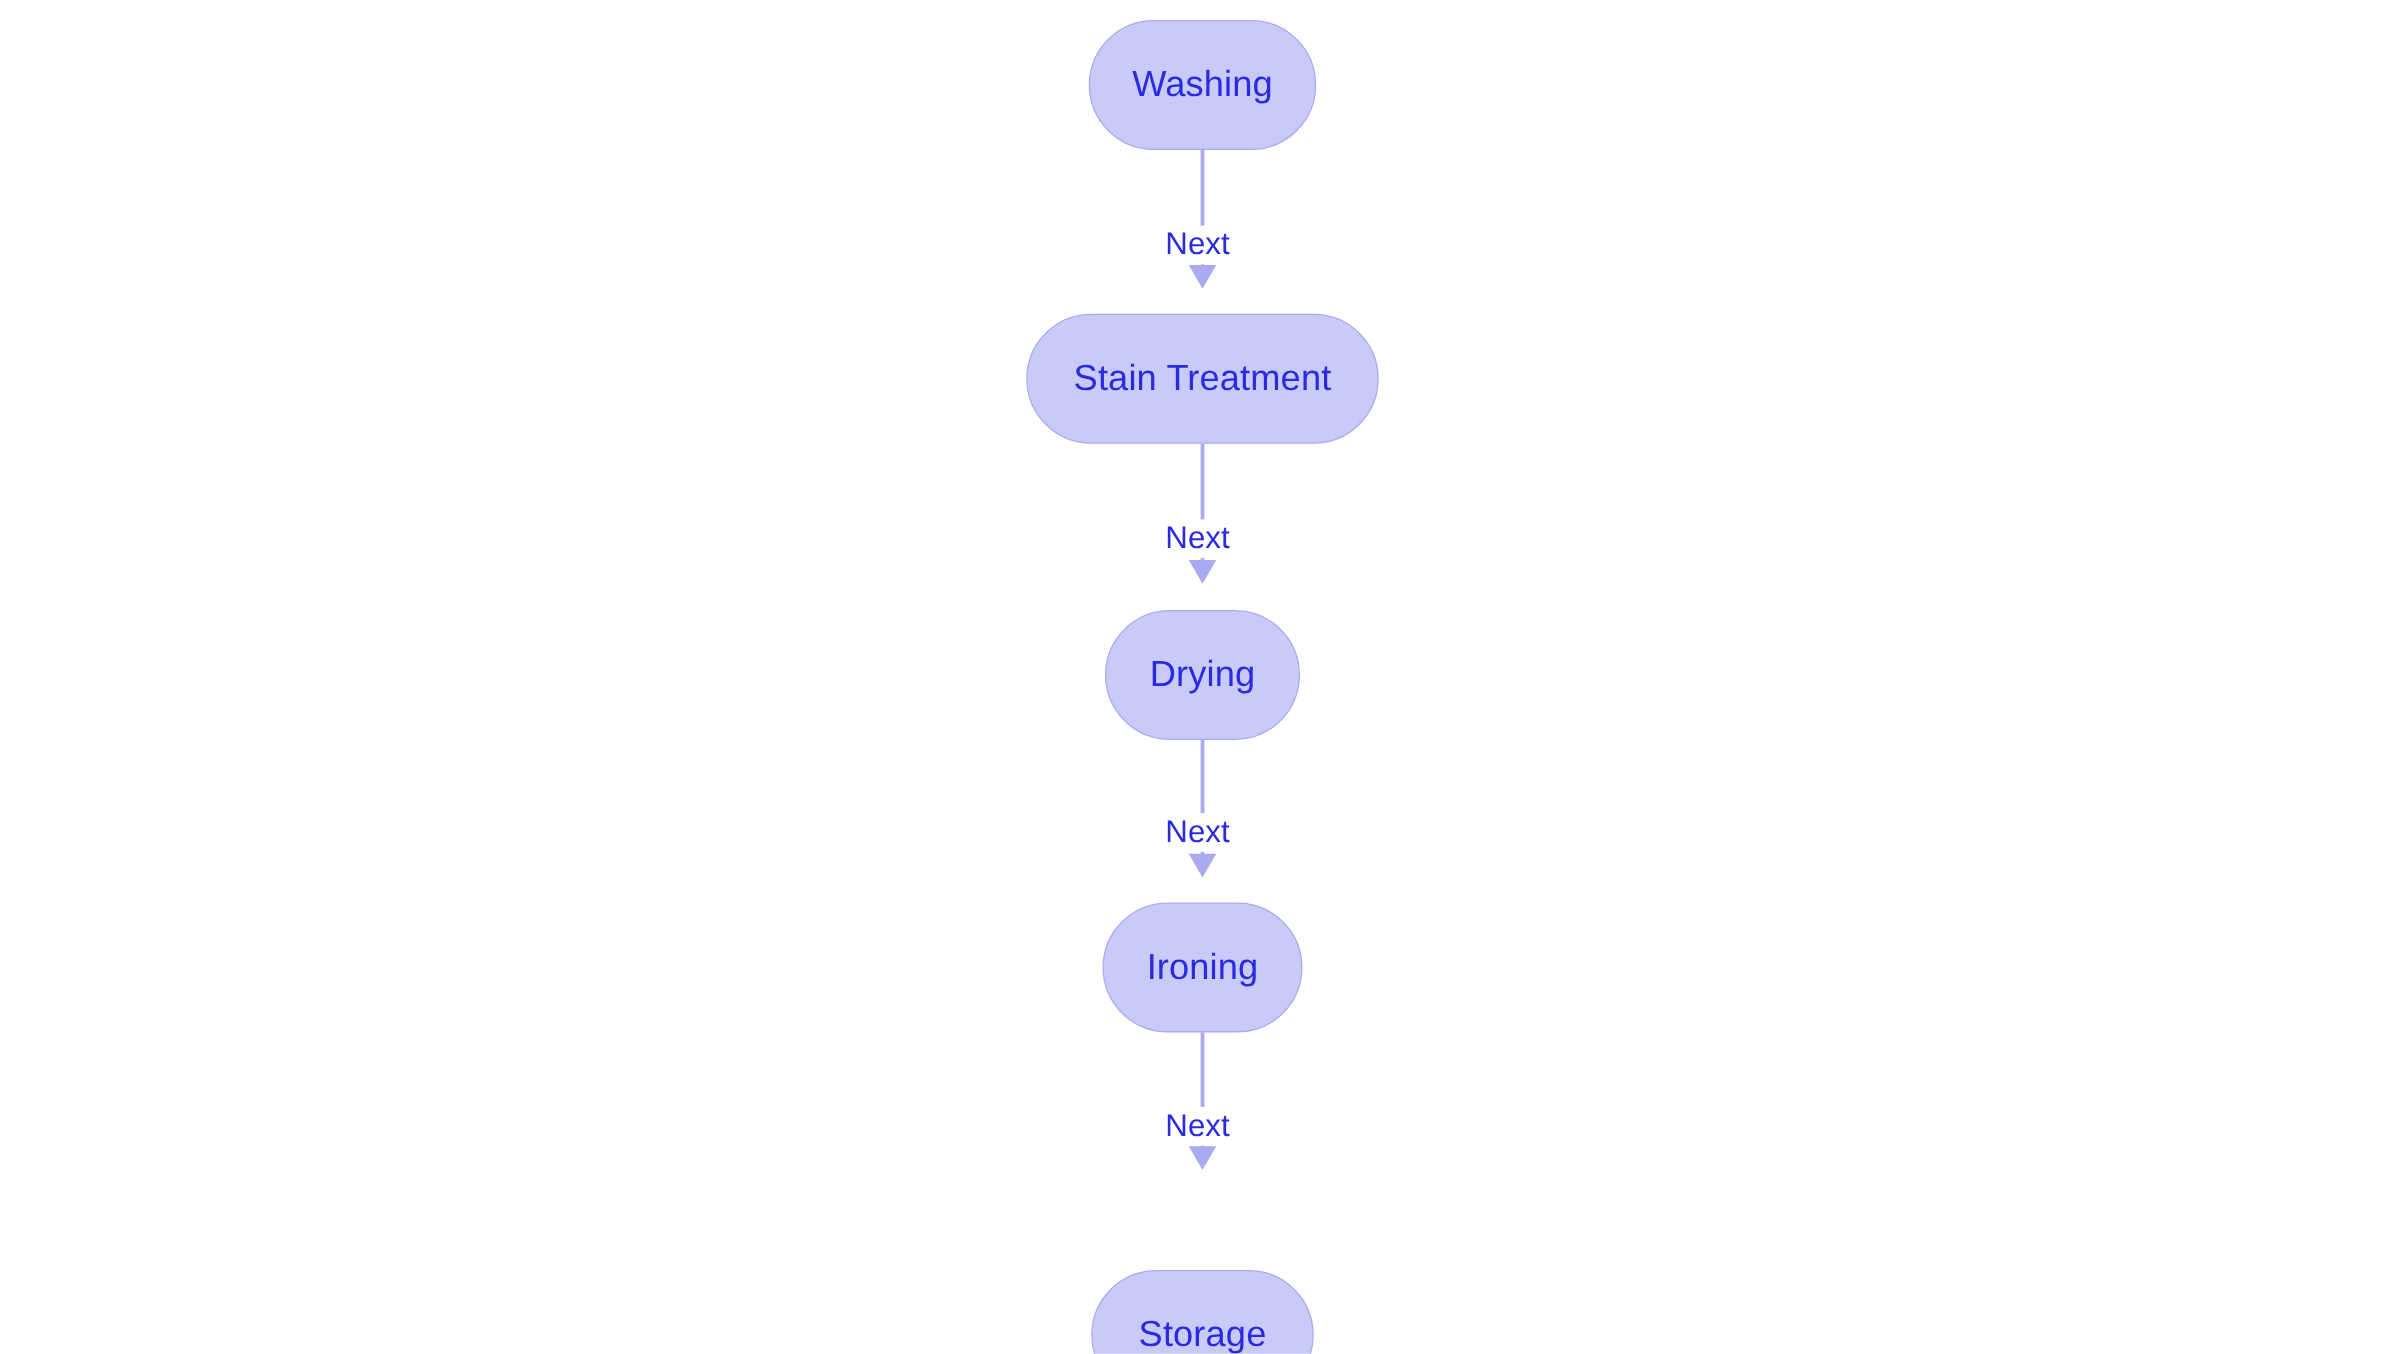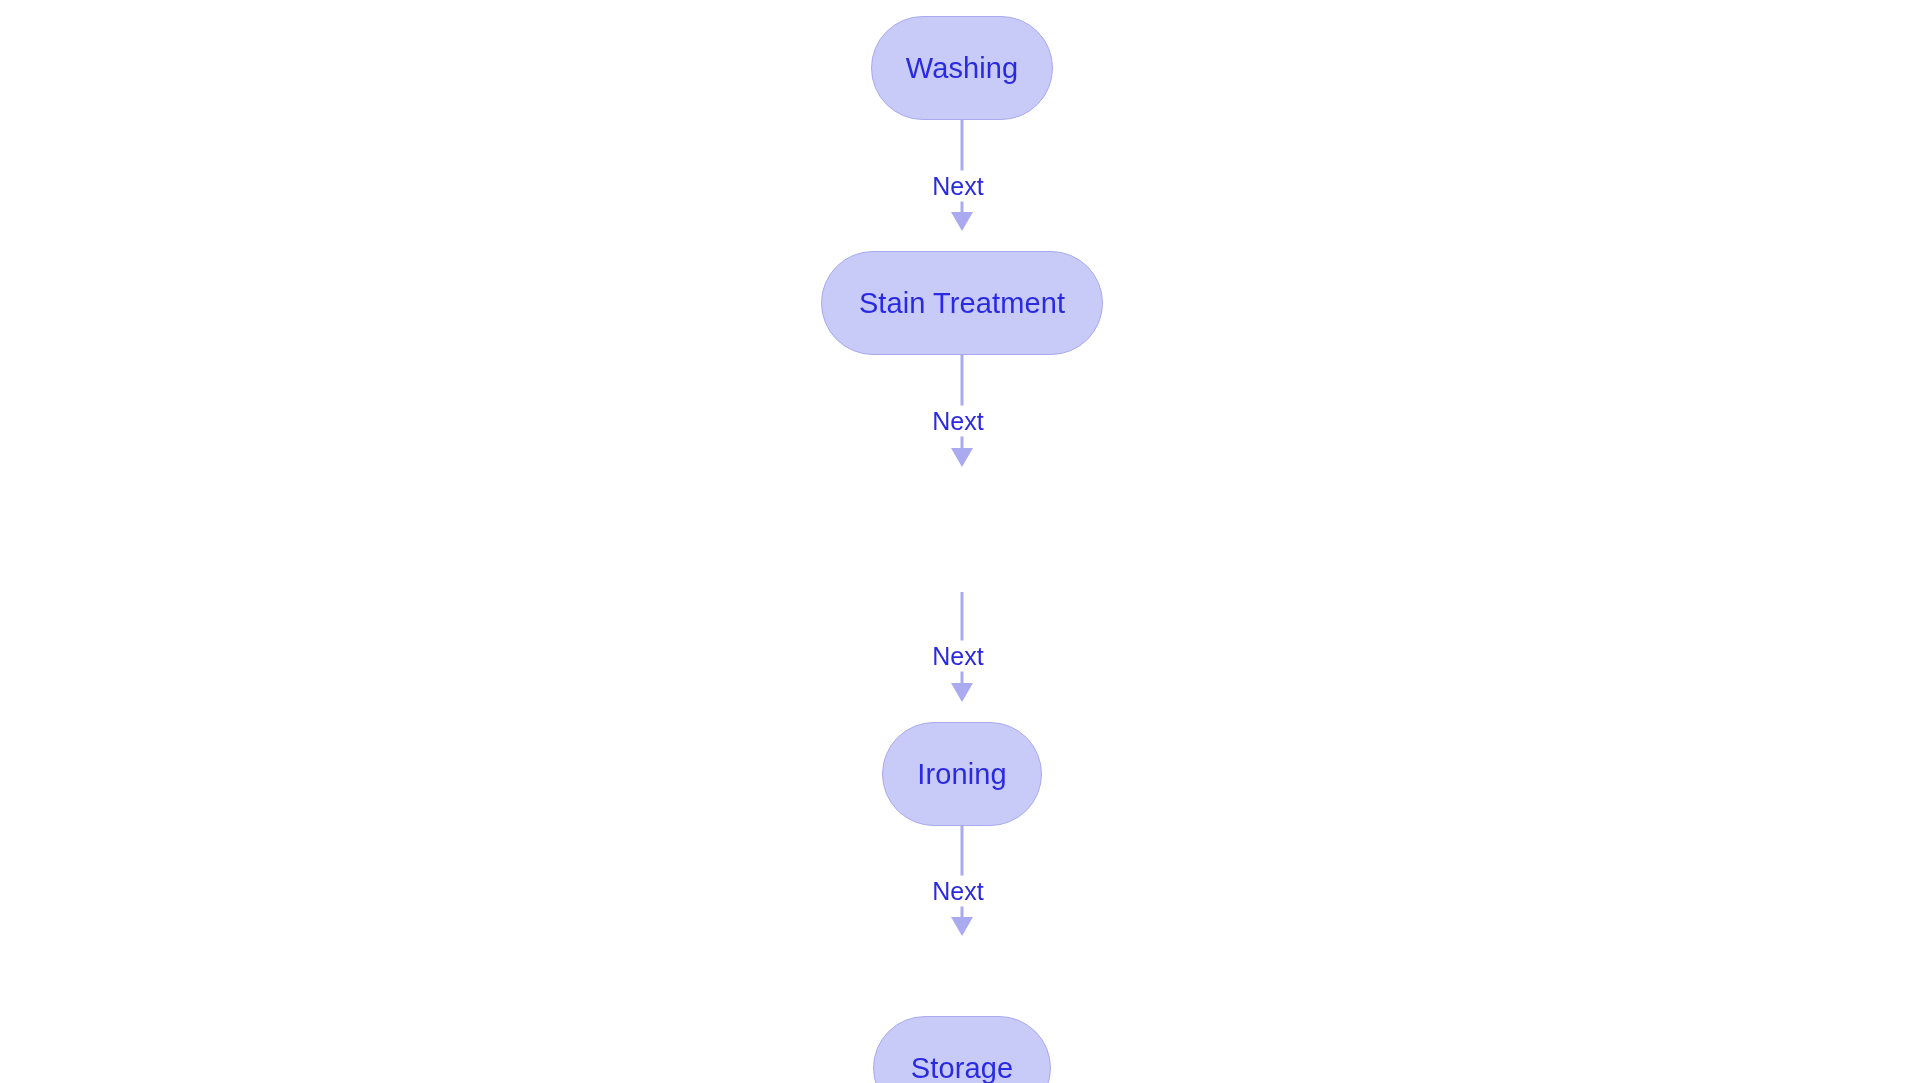--- a/index.html
+++ b/index.html
@@ -88,20 +88,21 @@
     position: absolute;
     transform: translate(-50%, -50%);
     color: #2a2ae0;
     font-size: 25px;
     line-height: 1;
     white-space: nowrap;
     background: #ffffff;
     padding: 3px 7px;
     z-index: 4;
     font-family: "Liberation Sans", sans-serif;
+    margin-top: 10px;
   }
   .edge-label-1 { left: 958px; top: 186px; }
   .edge-label-2 { left: 958px; top: 421px; }
   .edge-label-3 { left: 958px; top: 656px; }
   .edge-label-4 { left: 958px; top: 891px; }
 </style>
 </head>
 <body>
 
 <div id="flowchart-canvas">
@@ -122,20 +123,23 @@
   <div class="edge-label edge-label-4">Next</div>
 
   <div class="node node-stain-treatment">
     <span class="node-label">Stain Treatment</span>
   </div>
 
   <div class="node node-washing">
     <span class="node-label">Washing</span>
   </div>
 
+  <div class="node node-drying">
+    <span class="node-label">Drying</span>
+  </div>
 
   <div class="node node-ironing">
     <span class="node-label">Ironing</span>
   </div>
 
   <div class="node node-storage">
     <span class="node-label">Storage</span>
   </div>
 
 </div>

